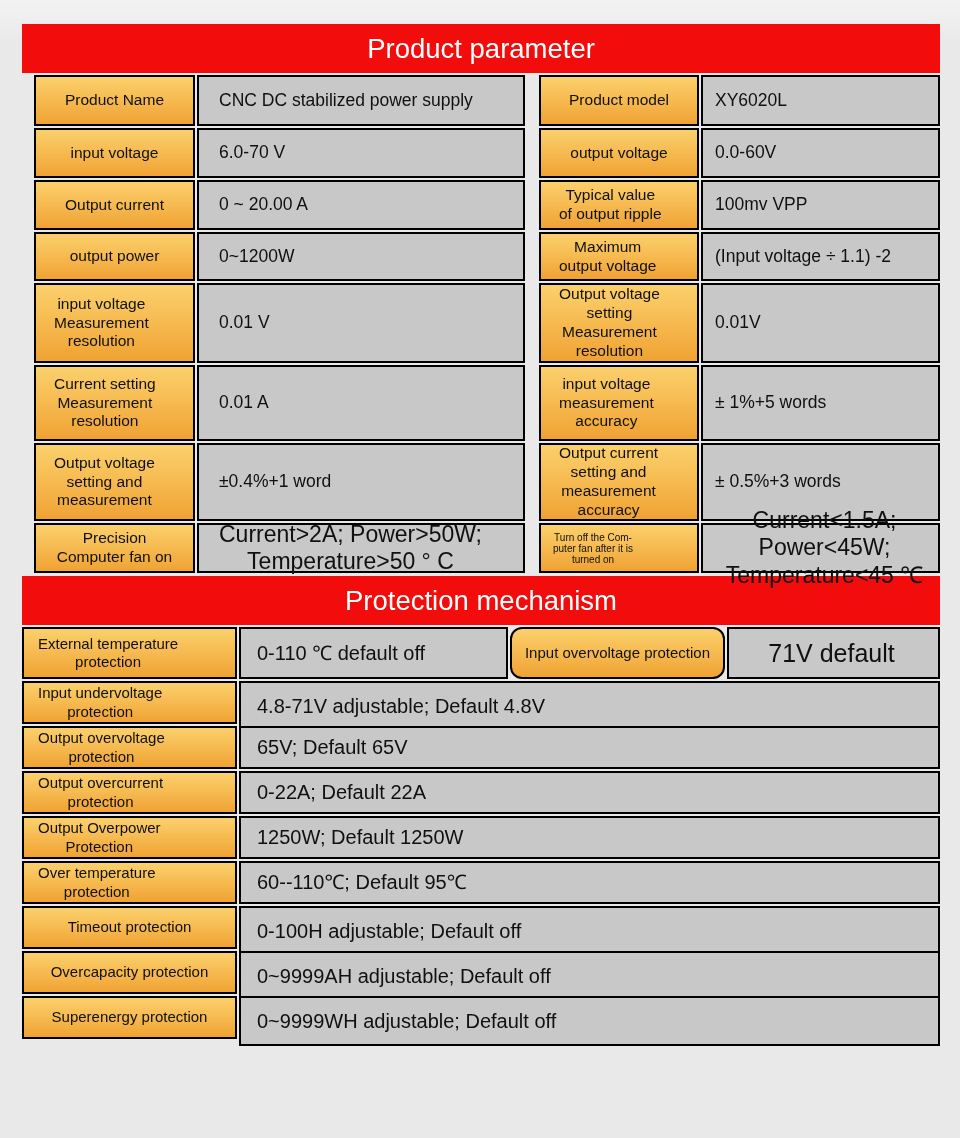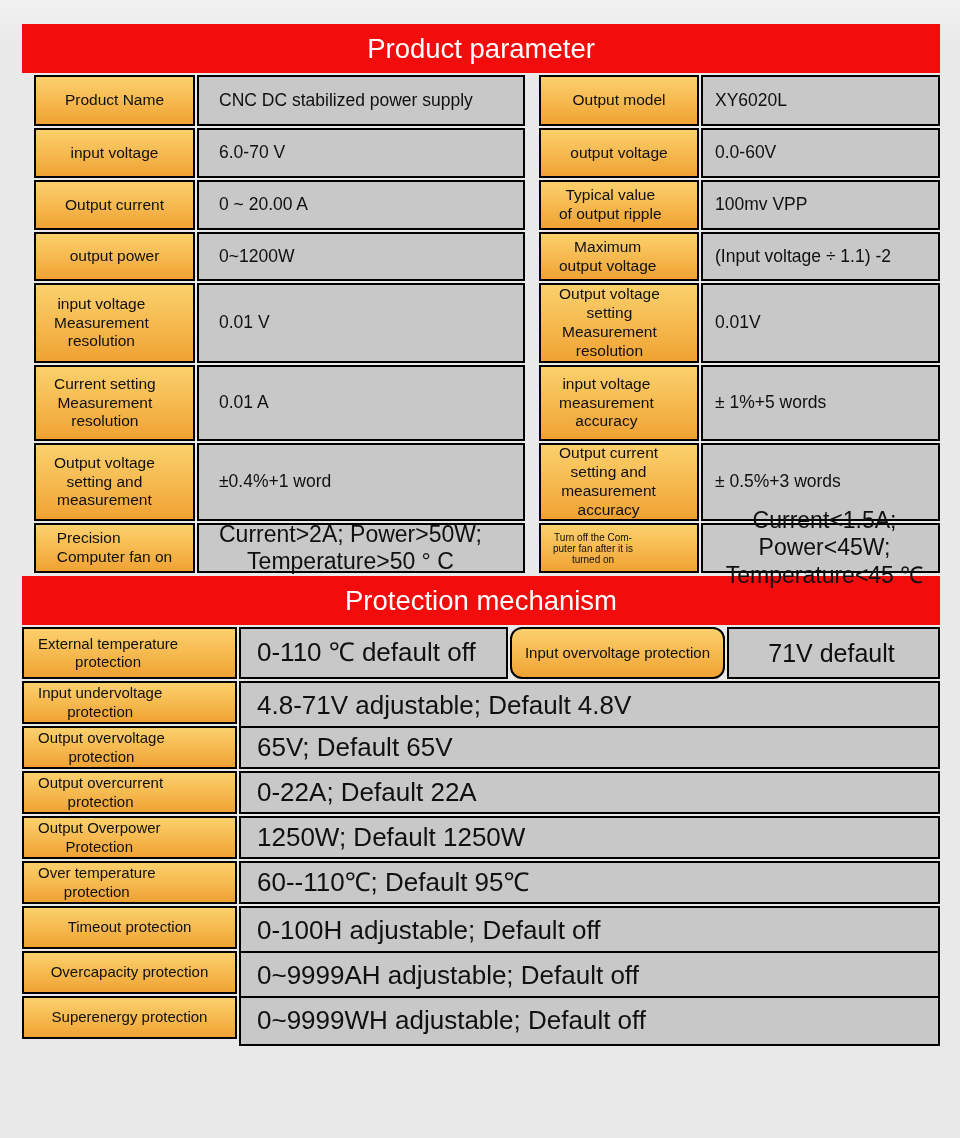--- a/index.html
+++ b/index.html
@@ -52,30 +52,30 @@
   .product .c4{flex:1;}
   .product .label{font-size:15.5px;margin-left:12px;}
   .product .value{font-size:17.5px;}
   .product .c4.value{padding-left:12px;}
   .product .row{height:50px;}
   .product .row:nth-child(1){height:51px;}
   .product .row:nth-child(4){height:49px;}
   .product .row:nth-child(5){height:80px;}
   .product .row:nth-child(6){height:76px;}
   .product .row:nth-child(7){height:78px;}
-  .product .row:nth-child(8) .c1{justify-content:center;text-align:left;padding-left:4px;}
+  .product .row:nth-child(8) .c1{justify-content:center;text-align:center;padding-left:4px;}
   .product .row:nth-child(8) .c3{font-size:10px;line-height:1.1;padding-left:12px;padding-right:2px;}
   .product .row:nth-child(8) .value{font-size:23px;line-height:1.18;text-align:center;}
 
   
   .protection .c1{width:215px;flex:none;}
   .protection .c2{flex:1;}
   .protection .label{font-size:15px;}
   .protection .label.ml{padding-left:14px;}
-  .protection .value{font-size:26px;padding-left:16px;}
+  .protection .value{font-size:20px;padding-left:16px;}
   .protection .row{height:43px;}
   .protection .row:nth-child(1){height:52px;}
   .protection .row:nth-child(1) .c2{width:269px;flex:none;}
   .protection .row:nth-child(1) .c3{width:215px;flex:none;font-size:15px;padding-left:2px;padding-right:2px;border-radius:12px;}
   .protection .row:nth-child(1) .c4{flex:1;justify-content:center;padding-left:0;font-size:25px;}
   .protection .row:nth-child(2) .value,
   .protection .row:nth-child(7) .value,
   .protection .row:nth-child(8) .value,
   .protection .row:nth-child(9) .value{height:50px;}
 </style>
@@ -83,21 +83,21 @@
 <body>
 
 <div class="page">
 
   <section>
     <div class="sec-header">Product parameter</div>
     <div class="grid product">
         <div class="row">
           <div class="cell label c1">Product Name</div>
           <div class="cell value c2">CNC DC stabilized power supply</div>
-          <div class="cell label c3">Output model</div>
+          <div class="cell label c3">Product model</div>
           <div class="cell value c4">XY6020L</div>
         </div>
         <div class="row">
           <div class="cell label c1">input voltage</div>
           <div class="cell value c2">6.0-70 V</div>
           <div class="cell label c3">output voltage</div>
           <div class="cell value c4">0.0-60V</div>
         </div>
         <div class="row">
           <div class="cell label c1">Output current</div>

